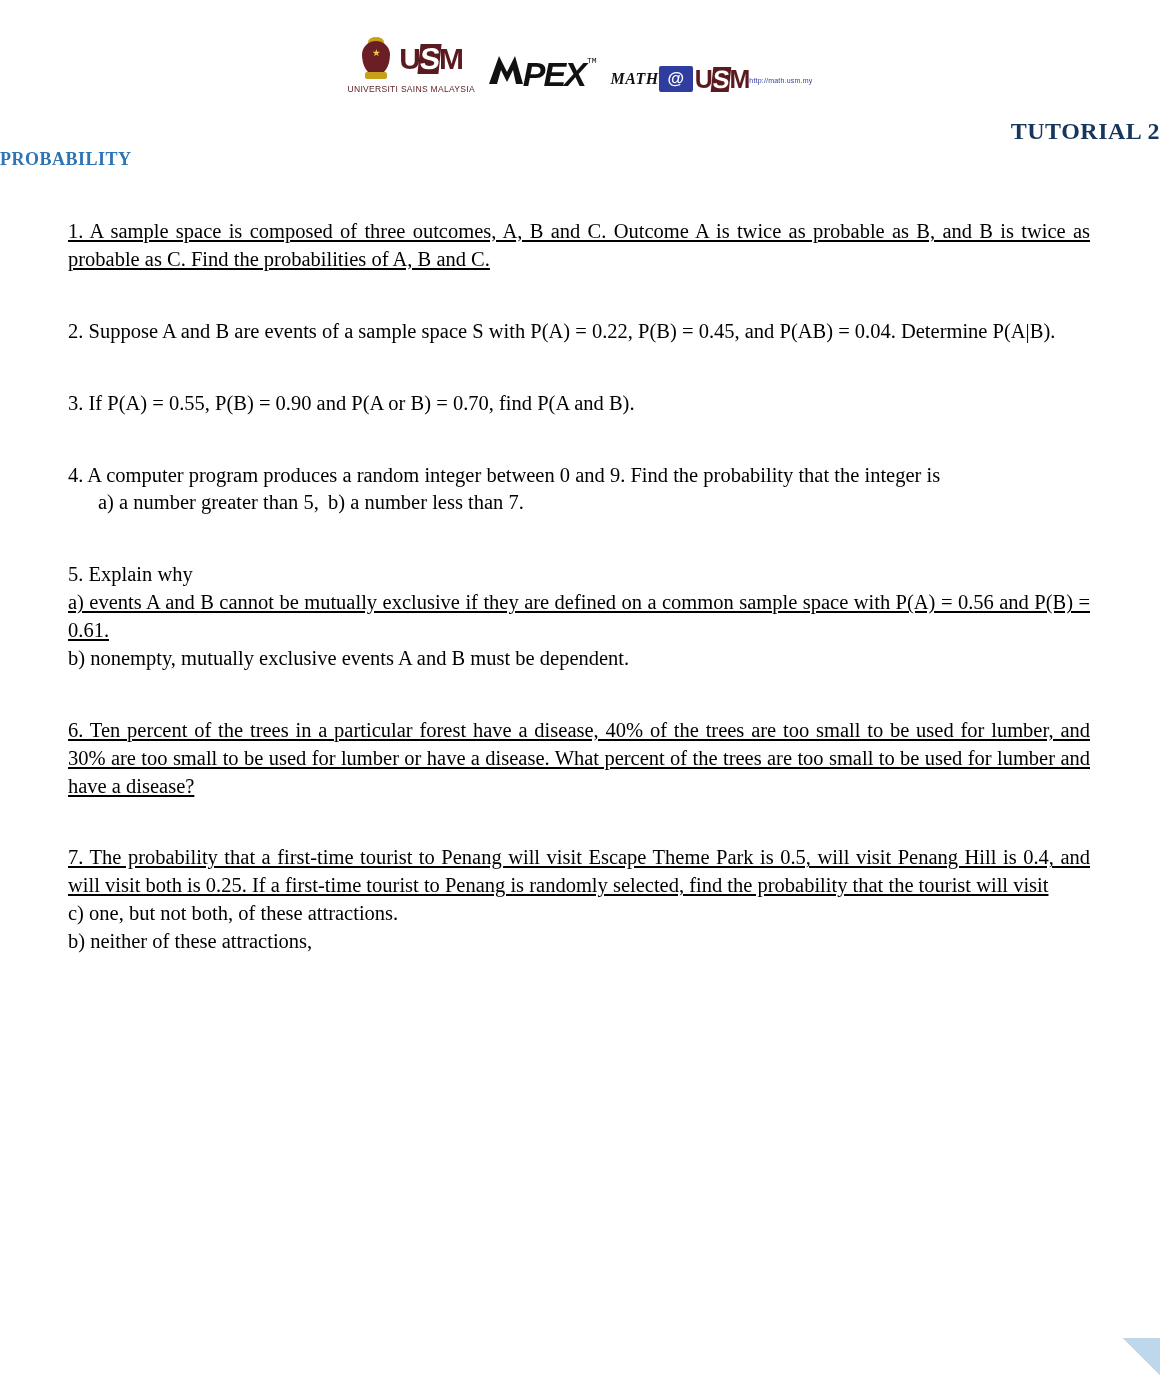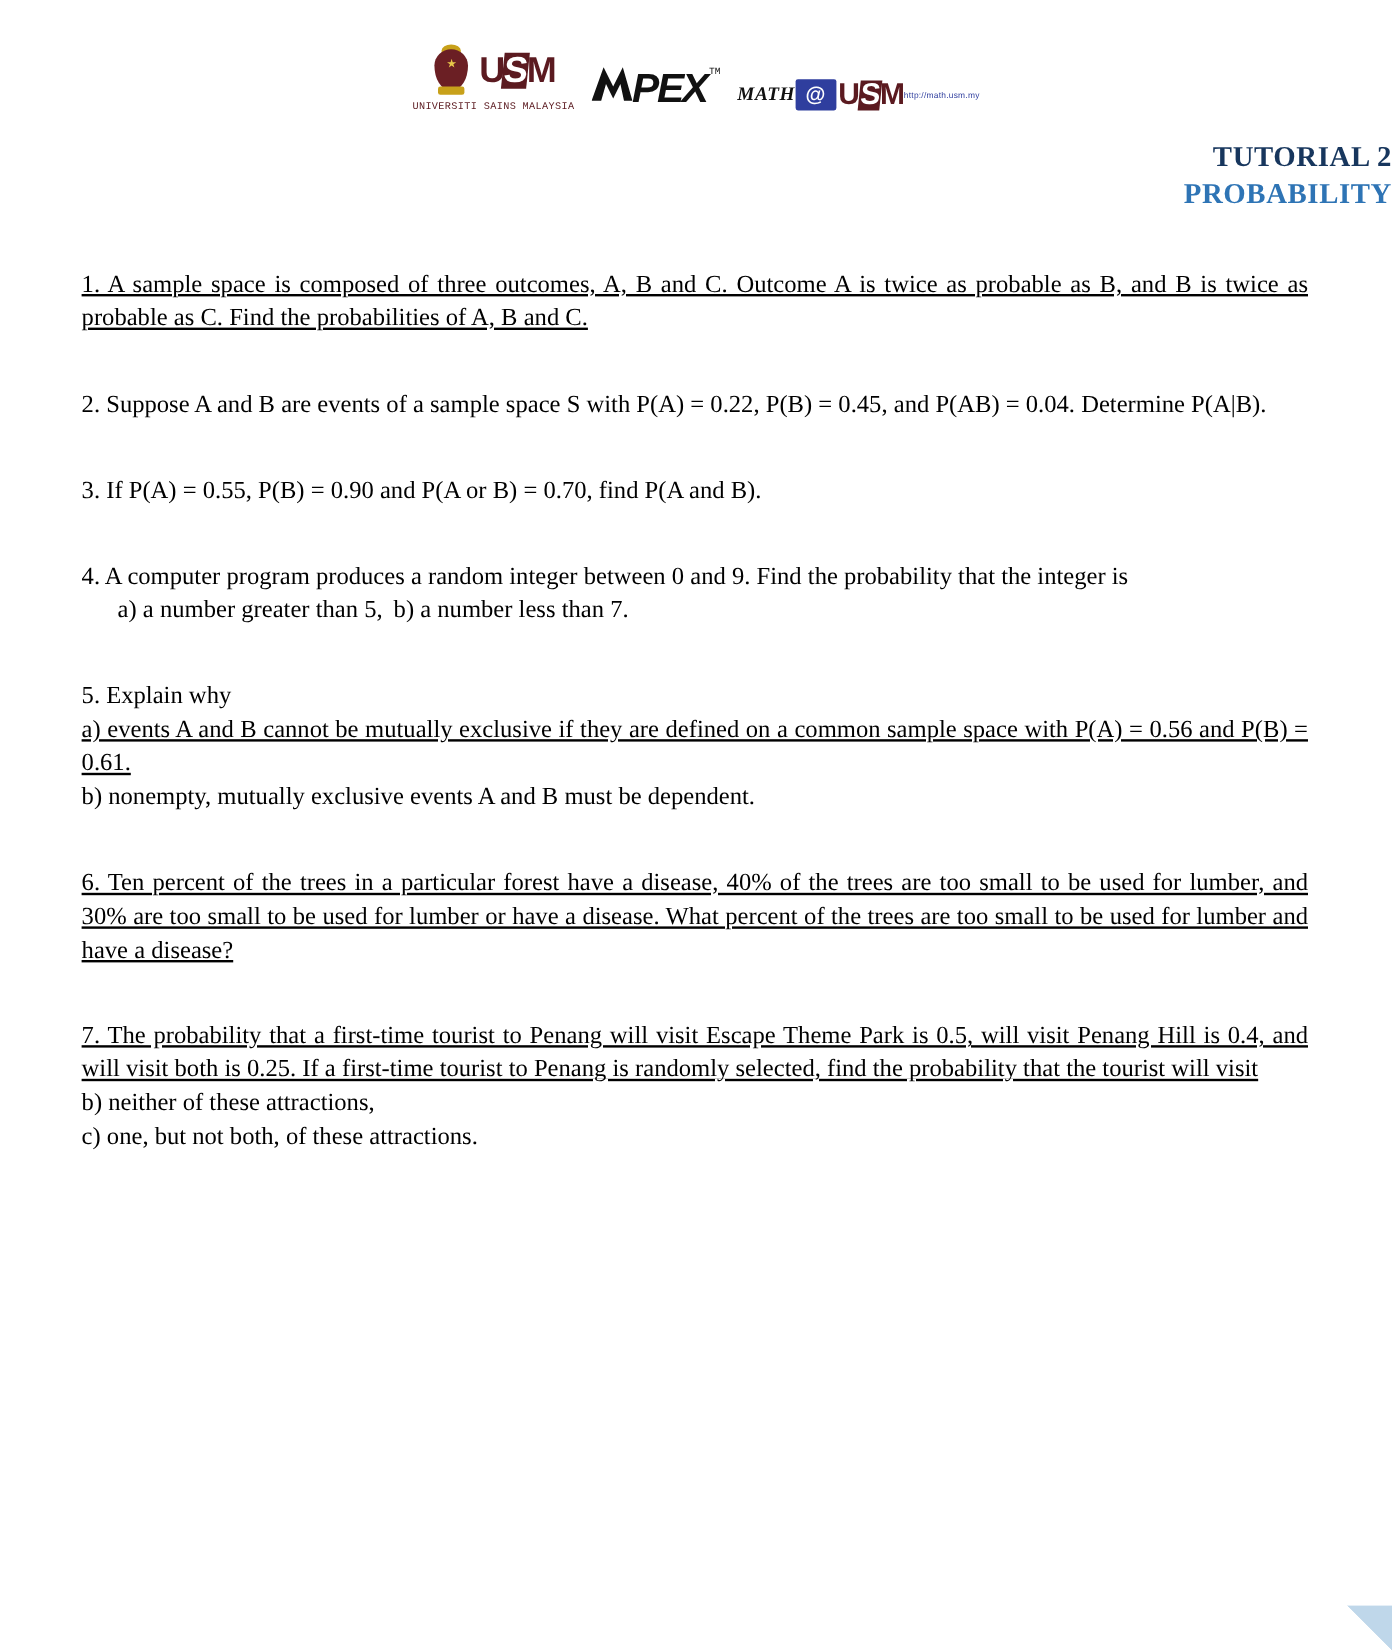--- a/index.html
+++ b/index.html
@@ -89,21 +89,21 @@
   }
   .usm-word .s-mark {
     display: inline-block;
     background: #5b1a20;
     color: #ffffff;
     padding: 0 1px;
     margin: 0 -1px;
     transform: skewX(-6deg);
   }
   .usm-sub {
-    font-family: Liberation Mono, monospace;
+    font-family: Liberation Sans, sans-serif;
     font-size: 8.5px;
     letter-spacing: 0.3px;
     color: #5b1a20;
     margin-top: 3px;
     white-space: nowrap;
   }
 
   
   .apex-logo {
     position: relative;
@@ -197,23 +197,23 @@
   .doc-title {
     text-align: right;
     font-family: "Liberation Serif", serif;
     font-size: 24px;
     font-weight: bold;
     letter-spacing: 0.5px;
     color: #17365d;
     margin-top: 24px;
   }
   .doc-subtitle {
-    text-align: right;
+    text-align: left;
     font-family: "Liberation Serif", serif;
-    font-size: 24px;
+    font-size: 18px;
     font-weight: bold;
     letter-spacing: 0.5px;
     color: #2e74b5;
     margin-top: 4px;
   }
 
   
   .content {
     margin: 48px 70px 0 68px;
     font-size: 20.5px;
@@ -320,20 +320,20 @@
       <p class="indent-a justify">a) events A and B cannot be mutually exclusive if they are defined on a common sample space with P(A) = 0.56 and P(B) = 0.61.</p>
       <p class="indent-a">b)  nonempty, mutually exclusive events A and B must be dependent.</p>
     </div>
 
     <div class="q">
       <p class="justify">6. Ten percent of the trees in a particular forest have a disease, 40% of the trees are too small to be used for lumber, and 30% are too small to be used for lumber or have a disease. What percent of the trees are too small to be used for lumber and have a disease?</p>
     </div>
 
     <div class="q">
       <p class="justify">7. The probability that a first-time tourist to Penang will visit Escape Theme Park is 0.5, will visit Penang Hill is 0.4, and will visit both is 0.25. If a first-time tourist to Penang is randomly selected, find the probability that the tourist will visit</p>
+      <p class="indent-a">c) one, but not both, of these attractions.</p>
       <p class="indent-a">b) neither of these attractions,</p>
-      <p class="indent-a">c) one, but not both, of these attractions.</p>
     </div>
 
   </div>
 
   <div class="corner"></div>
 </div>
 
 </body></html>

